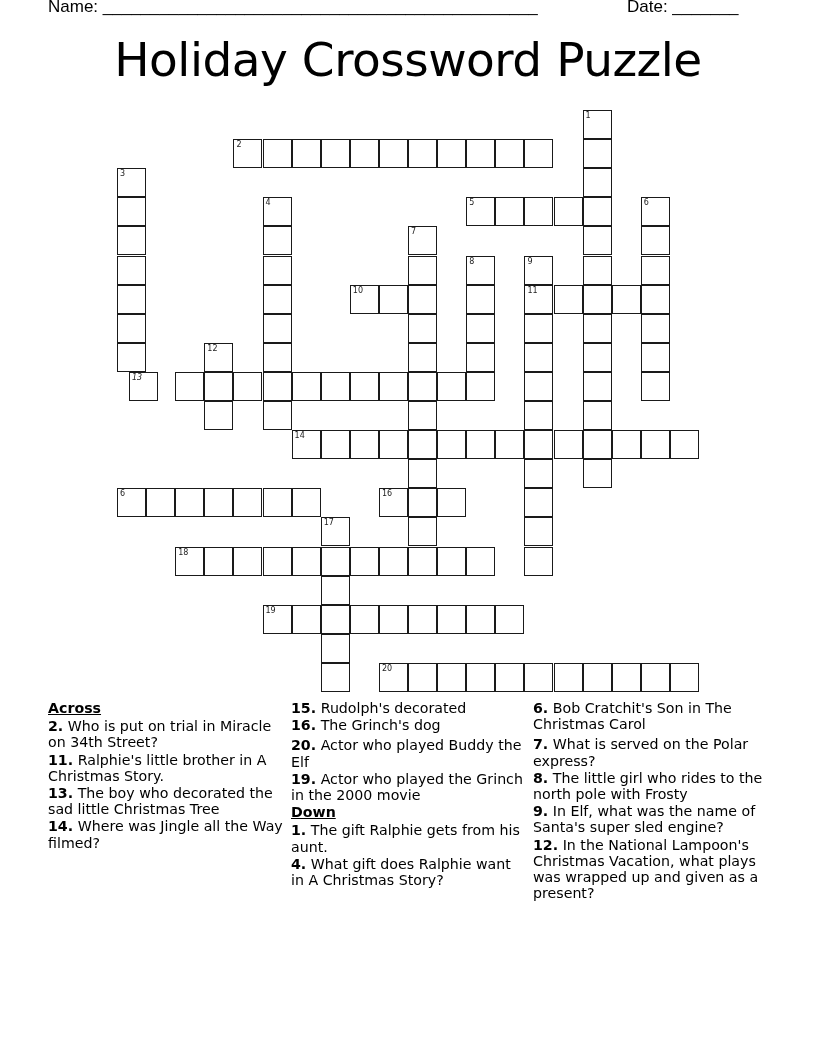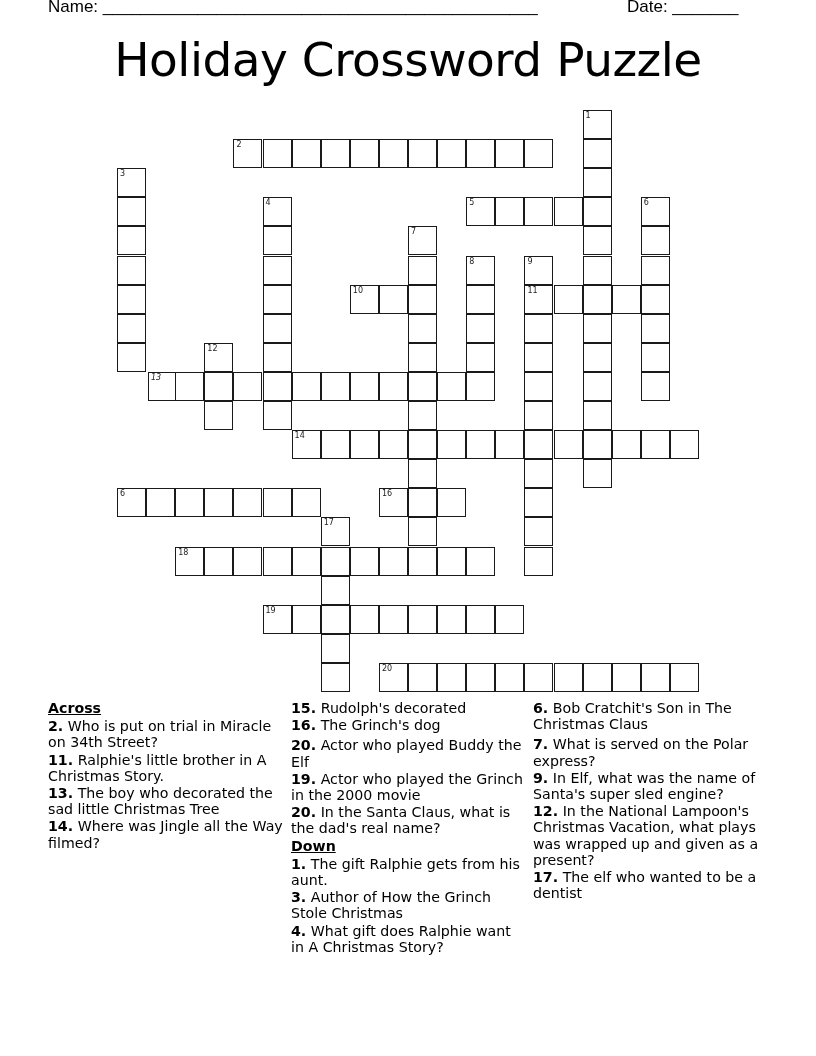--- a/index.html
+++ b/index.html
@@ -134,21 +134,21 @@
       <span class="num">10</span>
     </div>
     <div class="cell" style="left: 378.9px; top: 284.6px;"></div>
     <div class="cell" style="left: 553.5px; top: 284.6px;"></div>
     <div class="cell" style="left: 611.7px; top: 284.6px;"></div>
     <div class="cell" style="left: 204.3px; top: 342.8px;">
       <span class="num">12</span>
     </div>
     <div class="cell" style="left: 204.3px; top: 371.9px;"></div>
     <div class="cell" style="left: 204.3px; top: 401px;"></div>
-    <div class="cell" style="left: 148px; top: 371.9px; font-style: italic;">
+    <div class="cell" style="left: 129px; top: 371.9px; font-style: italic;">
       <span class="num">13</span>
     </div>
     <div class="cell" style="left: 175.2px; top: 371.9px;"></div>
     <div class="cell" style="left: 233.4px; top: 371.9px;"></div>
     <div class="cell" style="left: 291.6px; top: 371.9px;"></div>
     <div class="cell" style="left: 320.7px; top: 371.9px;"></div>
     <div class="cell" style="left: 349.8px; top: 371.9px;"></div>
     <div class="cell" style="left: 378.9px; top: 371.9px;"></div>
     <div class="cell" style="left: 437.1px; top: 371.9px;"></div>
     <div class="cell" style="left: 291.6px; top: 430.1px;">
@@ -227,26 +227,24 @@
   <div class="clue"><b>11.</b> <span>Ralphie's little brother in A Christmas Story.</span></div>
   <div class="clue"><b>13.</b> <span>The boy who decorated the sad little Christmas Tree</span></div>
   <div class="clue"><b>14.</b> <span>Where was Jingle all the Way filmed?</span></div>
 </div>
 
 <div class="clues col2">
   <div class="clue"><b>15.</b> <span>Rudolph's decorated</span></div>
   <div class="clue" style="margin-bottom:4px"><b>16.</b> <span>The Grinch's dog</span></div>
   <div class="clue"><b>20.</b> <span>Actor who played Buddy the Elf</span></div>
   <div class="clue"><b>19.</b> <span>Actor who played the Grinch in the 2000 movie</span></div>
-  <div class="clue"><b>20.</b> <span>In the Santa Claus, what is the dad's real name?</span></div>
   <div class="sect">Down</div>
   <div class="clue"><b>1.</b> <span>The gift Ralphie gets from his aunt.</span></div>
-  <div class="clue"><b>3.</b> <span>Author of How the Grinch Stole Christmas</span></div>
   <div class="clue"><b>4.</b> <span>What gift does Ralphie want in A Christmas Story?</span></div>
 </div>
 
 <div class="clues col3">
-  <div class="clue" style="margin-bottom:4px"><b>6.</b> <span>Bob Cratchit's Son in The Christmas Claus</span></div>
+  <div class="clue" style="margin-bottom:4px"><b>6.</b> <span>Bob Cratchit's Son in The Christmas Carol</span></div>
   <div class="clue"><b>7.</b> <span>What is served on the Polar express?</span></div>
+  <div class="clue"><b>8.</b> <span>The little girl who rides to the north pole with Frosty</span></div>
   <div class="clue"><b>9.</b> <span>In Elf, what was the name of Santa's super sled engine?</span></div>
   <div class="clue"><b>12.</b> <span>In the National Lampoon's Christmas Vacation, what plays was wrapped up and given as a present?</span></div>
-  <div class="clue"><b>17.</b> <span>The elf who wanted to be a dentist</span></div>
 </div>
 
 </body></html>

